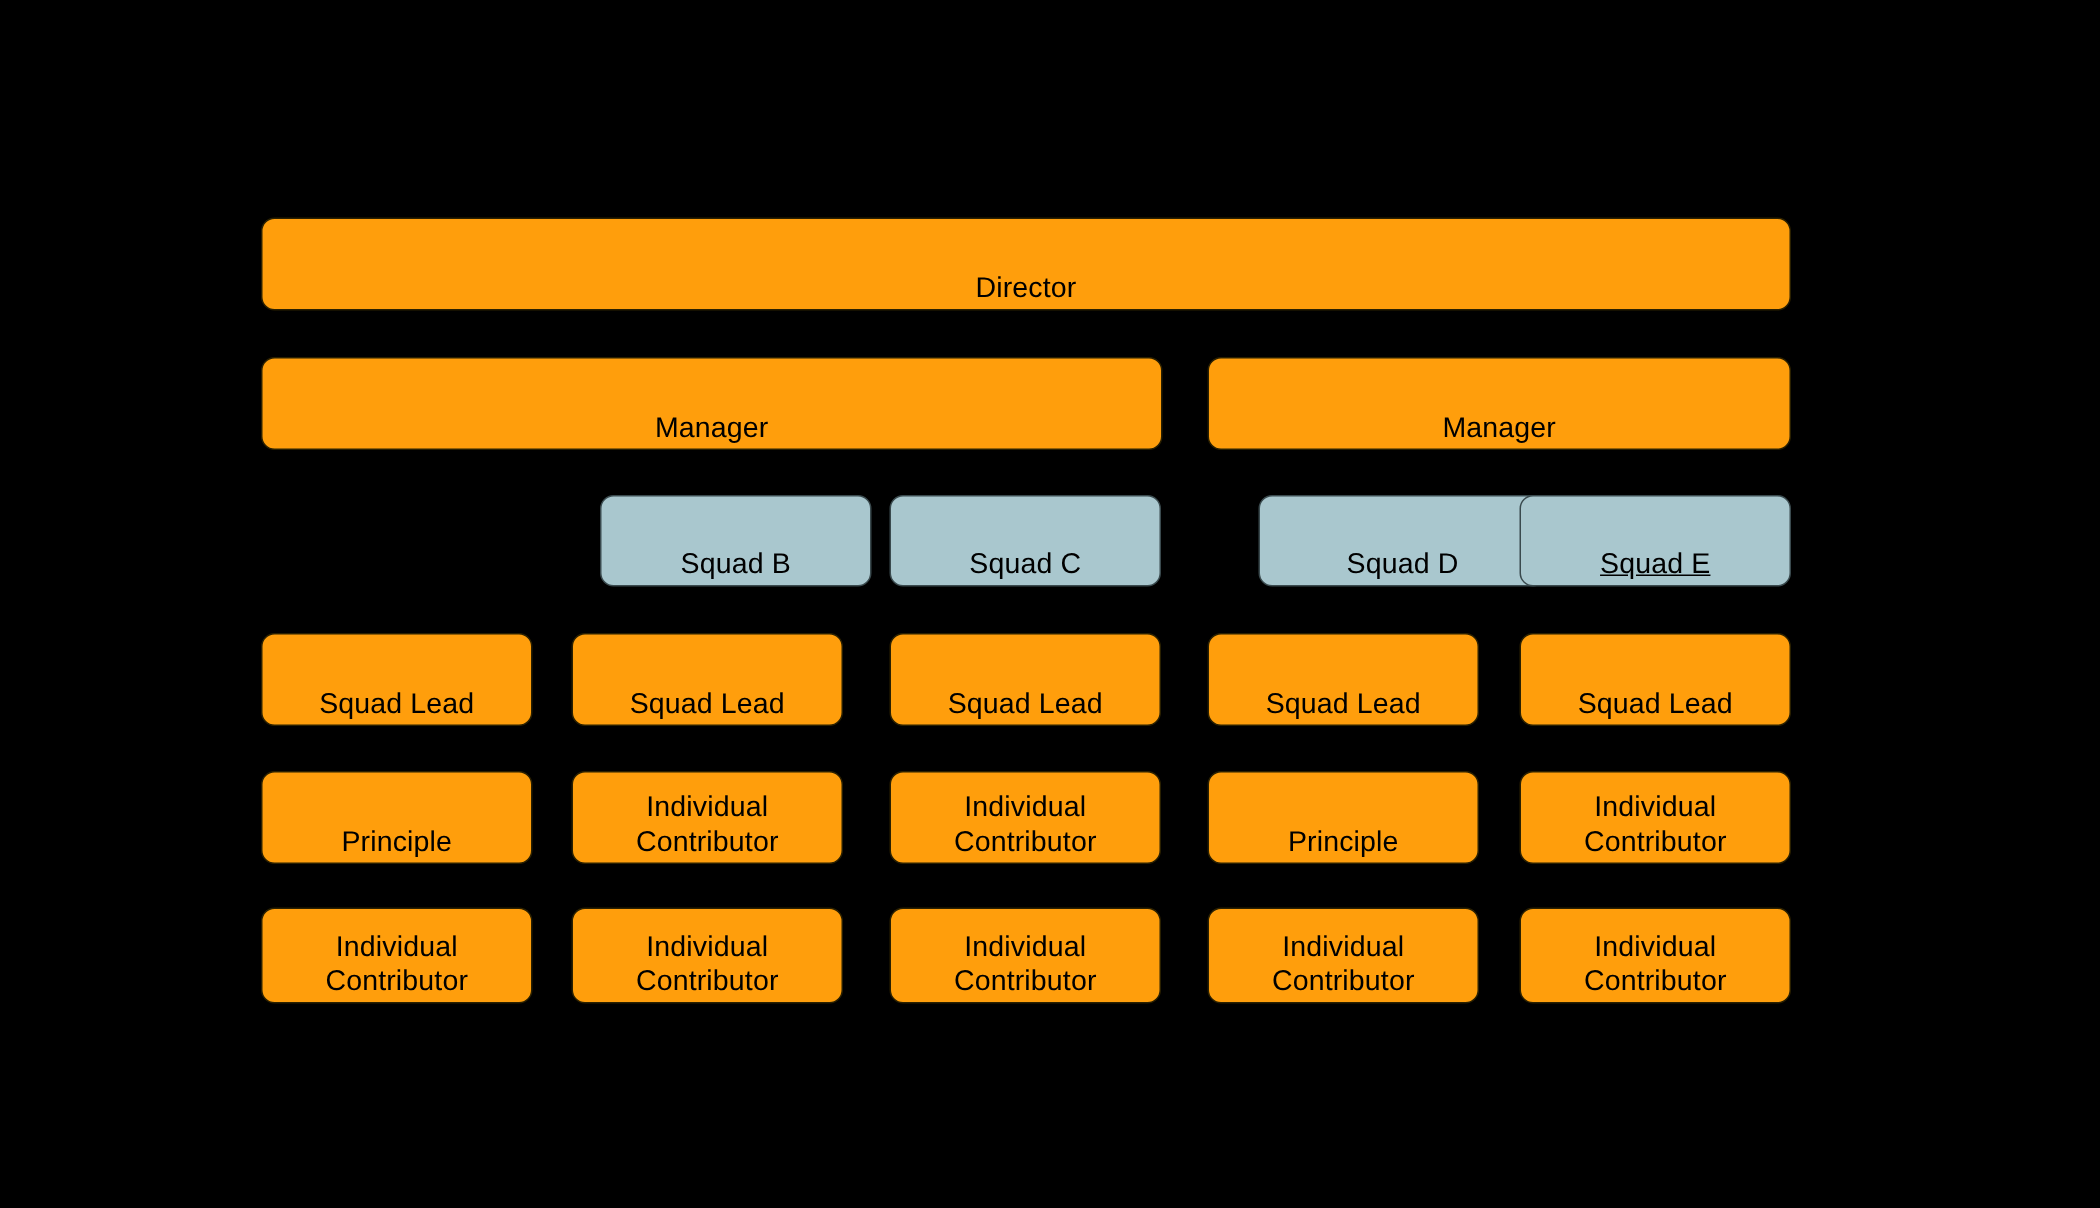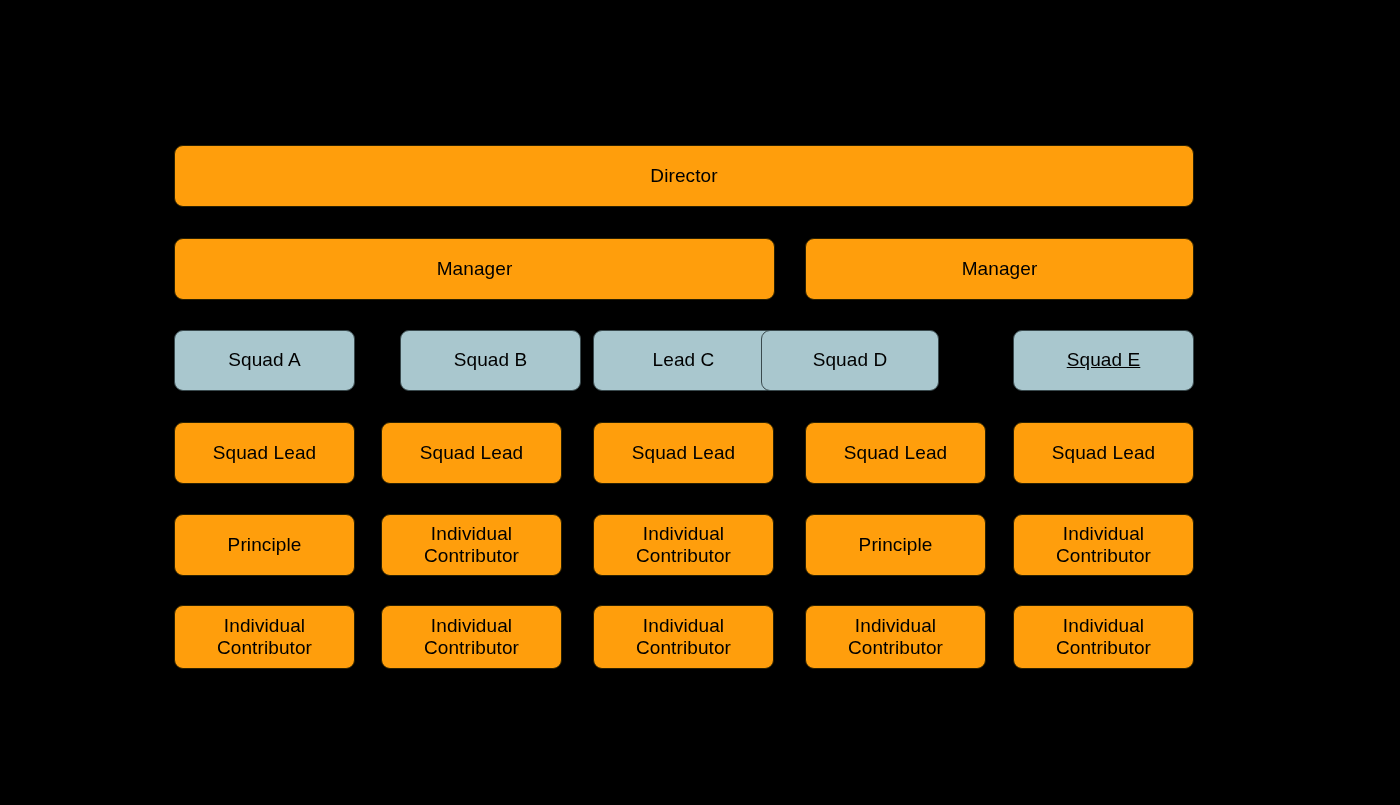--- a/index.html
+++ b/index.html
@@ -19,21 +19,21 @@
     width: 1400px;
     height: 805px;
     background: #000000;
   }
   .node {
     position: absolute;
     box-sizing: border-box;
     border-radius: 9px;
     border: 1px solid #2a2000;
     display: flex;
-    align-items: center;
+    align-items: flex-end;
     justify-content: center;
     text-align: center;
     color: #000000;
     font-size: 19px;
     line-height: 1.18;
     letter-spacing: 0.1px;
     font-family: "Liberation Sans", sans-serif;
     white-space: pre-line;
     padding: 2px 12px;
     user-select: none;
@@ -50,24 +50,23 @@
     white-space: pre-line;
   }
 </style>
 </head>
 <body>
 
 <div id="chart-root" style="background: rgb(0, 0, 0);">
     <div class="node orange" style="left: 174px; top: 145px; width: 1020px; height: 62px;"><span class="label">Director</span></div>
     <div class="node orange" style="left: 174px; top: 238px; width: 601px; height: 62px;"><span class="label">Manager</span></div>
     <div class="node orange" style="left: 805px; top: 238px; width: 389px; height: 62px;"><span class="label">Manager</span></div>
-    <div class="node blue" style="left: 174px; top: 330px; width: 181px; height: 61px;"><span class="label">Squad A</span></div>
     <div class="node blue" style="left: 400px; top: 330px; width: 181px; height: 61px;"><span class="label">Squad B</span></div>
-    <div class="node blue" style="left: 593px; top: 330px; width: 181px; height: 61px;"><span class="label">Lead C</span></div>
-    <div class="node blue" style="left: 761px; top: 330px; width: 178px; height: 61px;"><span class="label">Squad D</span></div>
+    <div class="node blue" style="left: 593px; top: 330px; width: 181px; height: 61px;"><span class="label">Squad C</span></div>
+    <div class="node blue" style="left: 839px; top: 330px; width: 192px; height: 61px;"><span class="label">Squad D</span></div>
     <div class="node blue" style="left: 1013px; top: 330px; width: 181px; height: 61px; text-decoration: underline;"><span class="label">Squad E</span></div>
     <div class="node orange" style="left: 174px; top: 422px; width: 181px; height: 62px;"><span class="label">Squad Lead</span></div>
     <div class="node orange" style="left: 381px; top: 422px; width: 181px; height: 62px;"><span class="label">Squad Lead</span></div>
     <div class="node orange" style="left: 593px; top: 422px; width: 181px; height: 62px;"><span class="label">Squad Lead</span></div>
     <div class="node orange" style="left: 805px; top: 422px; width: 181px; height: 62px;"><span class="label">Squad Lead</span></div>
     <div class="node orange" style="left: 1013px; top: 422px; width: 181px; height: 62px;"><span class="label">Squad Lead</span></div>
     <div class="node orange" style="left: 174px; top: 514px; width: 181px; height: 62px;"><span class="label">Principle</span></div>
     <div class="node orange" style="left: 381px; top: 514px; width: 181px; height: 62px;"><span class="label">Individual
 Contributor</span></div>
     <div class="node orange" style="left: 593px; top: 514px; width: 181px; height: 62px;"><span class="label">Individual

